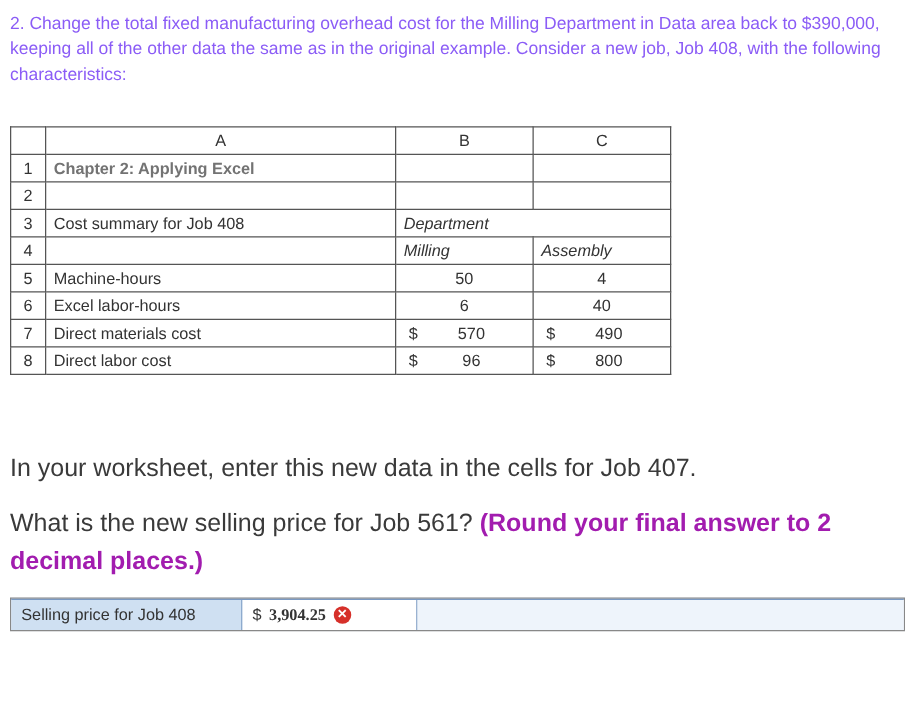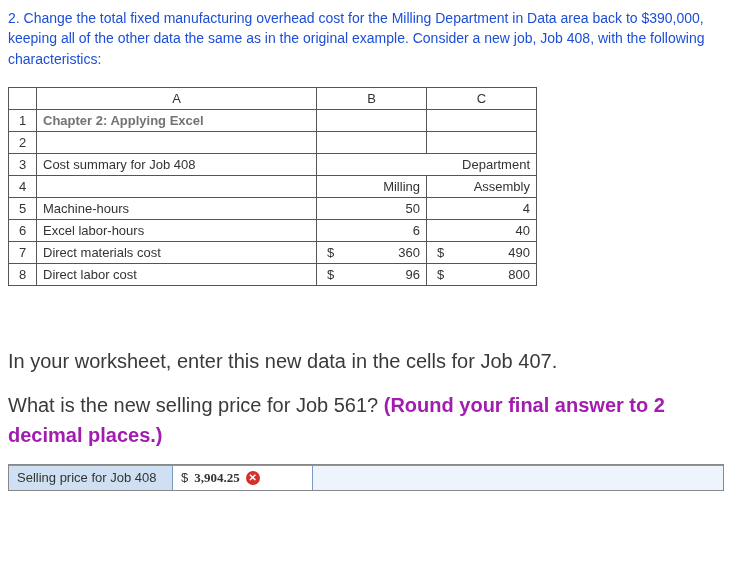--- a/index.html
+++ b/index.html
@@ -5,24 +5,24 @@
     * { box-sizing: border-box; margin: 0; padding: 0; }
     body {
       font-family: Arial, Helvetica, sans-serif;
       font-size: 13px;
       color: #333;
       padding: 8px;
       width: 732px;
       background: #fff;
     }
     .question-text {
-      color: #1d4ed8;
+      color: #8b5cf6;
       font-size: 14px;
       line-height: 1.45;
-      margin-bottom: 18px;
+      margin-bottom: 32px;
     }
     table.spreadsheet {
       border-collapse: collapse;
       margin-bottom: 60px;
     }
     table.spreadsheet td, table.spreadsheet th {
       border: 1px solid #555;
       padding: 3px 6px;
       font-size: 13px;
       vertical-align: middle;
@@ -34,24 +34,24 @@
       background: #fff;
     }
     .rowhdr {
       width: 28px;
       text-align: center;
       font-weight: normal;
     }
     .col-a { width: 280px; text-align: left; }
     .col-b { width: 110px; }
     .col-c { width: 110px; }
-    .num-cell { text-align: right; }
+    .num-cell { text-align: center; }
     .dollar-left { float: left; padding-left: 4px; }
     .chapter-title { color: #737373; font-weight: bold; }
-    .merged-center { text-align: right; }
+    .merged-center { text-align: left; font-style: italic; }
     .instruction {
       font-size: 20px;
       color: #3a3a3a;
       margin-bottom: 14px;
       line-height: 1.5;
     }
     .bold-red { color: #a21caf; font-weight: bold; }
     .feedback-box {
       border: 1px solid #888;
       background: #eef4fb;
@@ -80,21 +80,21 @@
       display: flex;
       align-items: stretch;
       border-top: 1px solid #7a99c2;
     }
     .answer-label {
       background: #cfe0f2;
       border-right: 1px solid #7a99c2;
       padding: 4px 8px;
       font-size: 13px;
       color: #333;
-      width: 164px;
+      width: 185px;
       display: flex;
       align-items: center;
     }
     .answer-value {
       background: #fff;
       padding: 4px 8px;
       display: flex;
       align-items: center;
       gap: 6px;
       width: 140px;
@@ -159,21 +159,21 @@
   </tr>
   <tr>
     <td class="rowhdr">6</td>
     <td class="col-a">Excel labor-hours</td>
     <td class="col-b num-cell">6</td>
     <td class="col-c num-cell">40</td>
   </tr>
   <tr>
     <td class="rowhdr">7</td>
     <td class="col-a">Direct materials cost</td>
-    <td class="col-b num-cell"><span class="dollar-left">$</span><span>360</span></td>
+    <td class="col-b num-cell"><span class="dollar-left">$</span><span>570</span></td>
     <td class="col-c num-cell"><span class="dollar-left">$</span><span>490</span></td>
   </tr>
   <tr>
     <td class="rowhdr">8</td>
     <td class="col-a">Direct labor cost</td>
     <td class="col-b num-cell"><span class="dollar-left">$</span><span>96</span></td>
     <td class="col-c num-cell"><span class="dollar-left">$</span><span>800</span></td>
   </tr>
 </tbody>
   </table>

